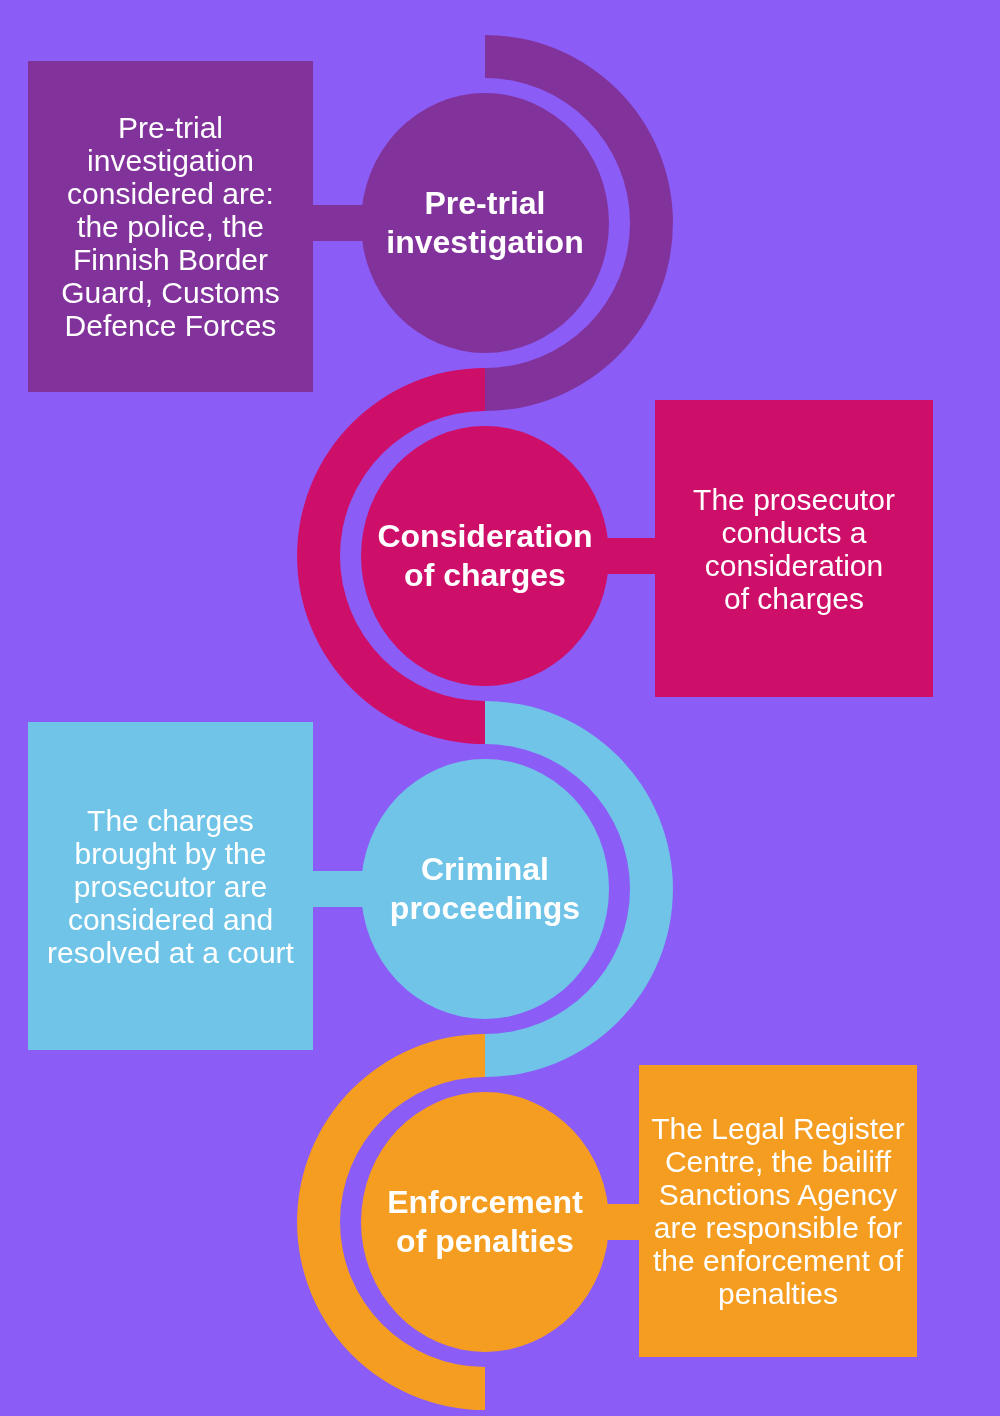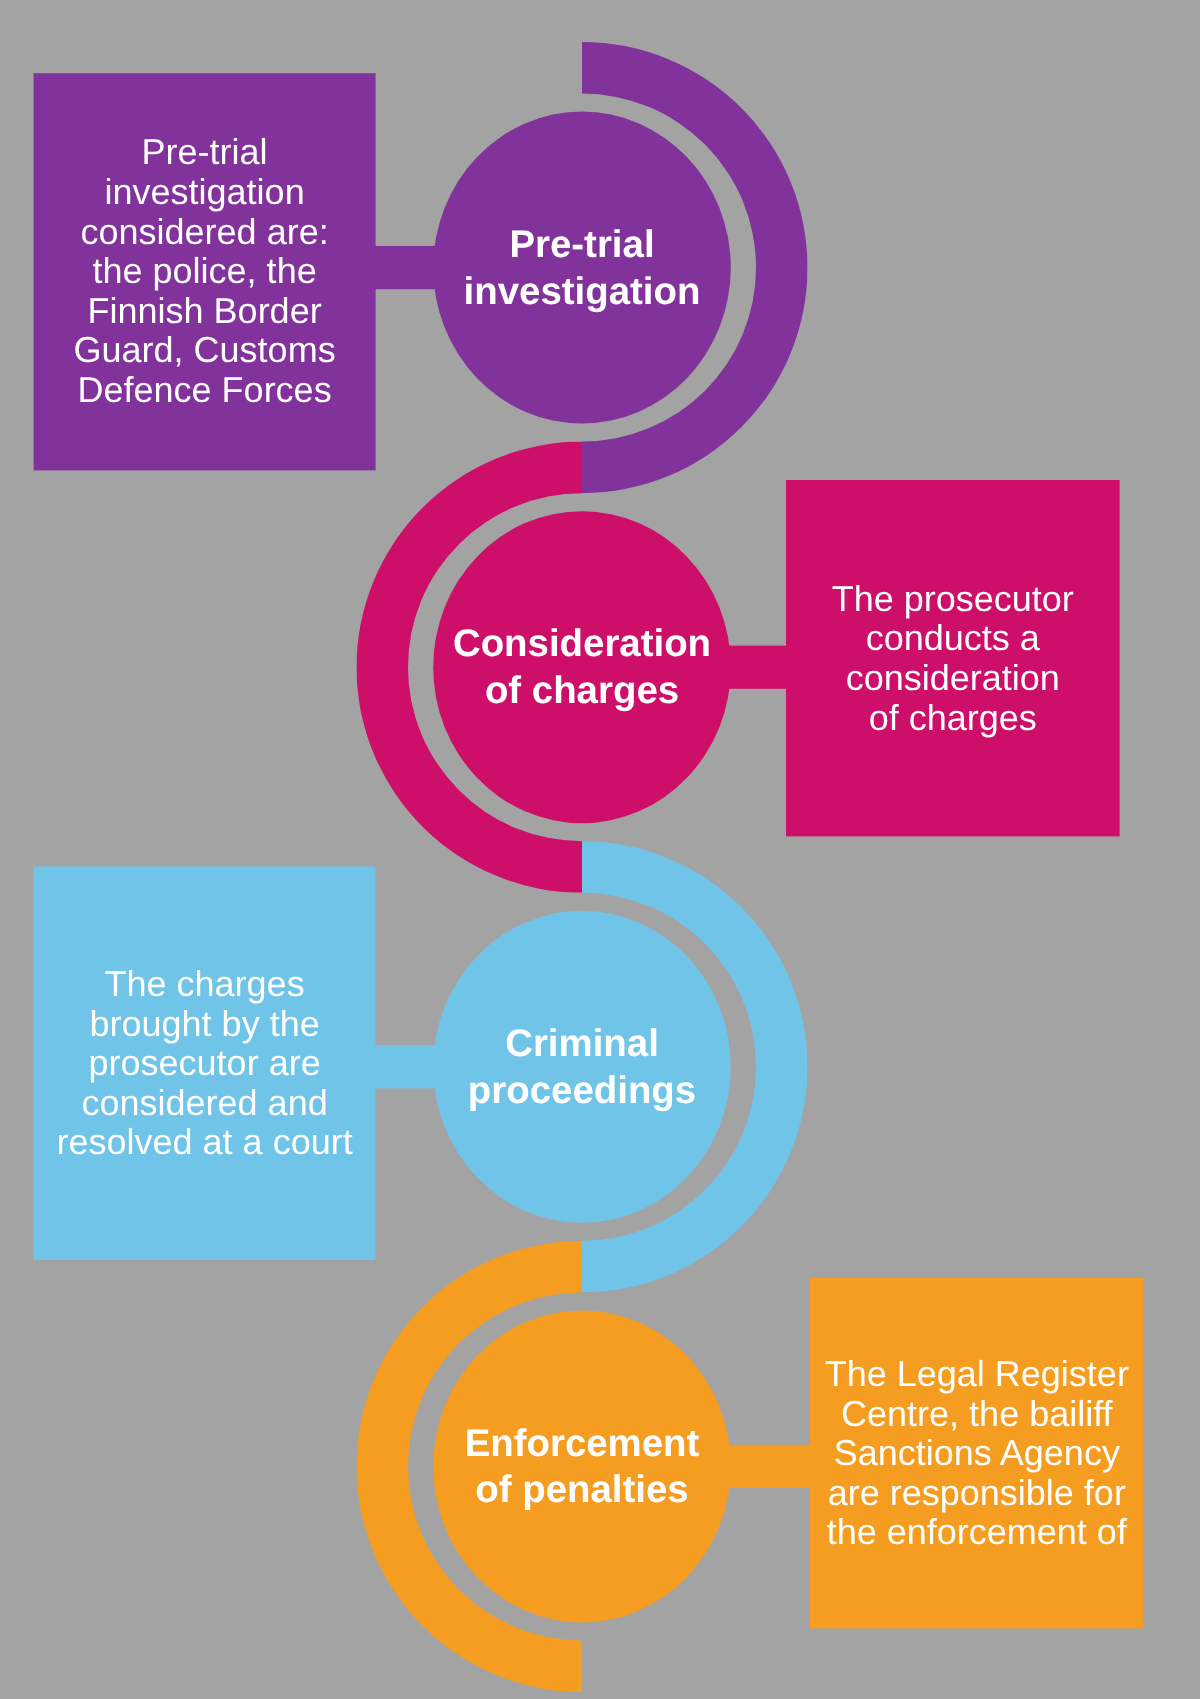--- a/index.html
+++ b/index.html
@@ -1,20 +1,20 @@
 <!DOCTYPE html>
 <html><head>
 <meta charset="utf-8">
 <style>
   html, body { margin: 0; padding: 0; background: #ffffff; }
   .canvas {
     position: relative;
     width: 1000px;
     height: 1416px;
-    background: #a3a3a3;
+    background: #8b5cf6;
     overflow: hidden;
     font-family: "Liberation Sans", sans-serif;
   }
   .stage { position: absolute; inset: 0; pointer-events: none; }
 
   
   .arc { position: absolute; left: 297px; }
   .s0 .arc { top: 35px; }
   .s1 .arc { top: 368px; }
   .s2 .arc { top: 701px; }
@@ -44,21 +44,21 @@
   }
 
   
   .box {
     position: absolute; background: var(--c);
     display: flex; flex-direction: column; align-items: center; justify-content: center;
   }
   .s0 .box { left: 28px;  top: 61px;   width: 285px; height: 331px; }
   .s1 .box { left: 655px; top: 400px;  width: 278px; height: 297px; align-items: center; }
   .s2 .box { left: 28px;  top: 722px;  width: 285px; height: 328px; align-items: center; }
-  .s3 .box { left: 675px; top: 1065px; width: 278px; height: 292px; }
+  .s3 .box { left: 639px; top: 1065px; width: 278px; height: 292px; }
   .box-text {
     color: #ffffff; font-size: 30px; font-weight: 400;
     line-height: 33px; text-align: center; width: 100%;
   }
 </style>
 </head>
 <body>
 
 <div class="canvas">
 
@@ -134,20 +134,21 @@
       <path d="M188 0 A188 188 0 0 0 188 376 L188 333 A145 145 0 0 1 188 43 Z"></path>
     </svg>
     <div class="connector"></div>
     <div class="box">
       <div class="box-text">
           <div>The Legal Register</div>
           <div>Centre, the bailiff</div>
           <div>Sanctions Agency</div>
           <div>are responsible for</div>
           <div>the enforcement of</div>
+          <div>penalties</div>
         </div>
     </div>
     <div class="circle">
       <div class="circle-label">
           <div>Enforcement</div>
           <div>of penalties</div>
         </div>
     </div>
   </div>
 

